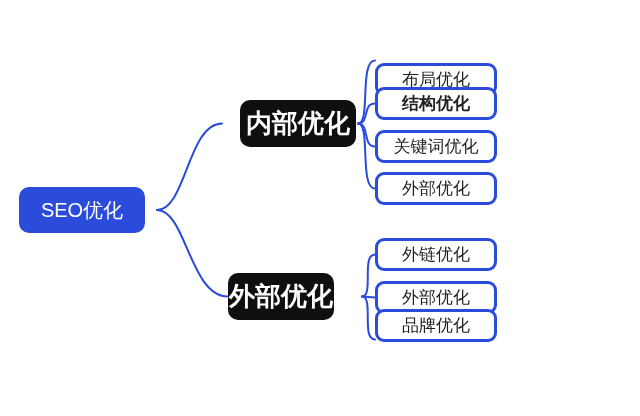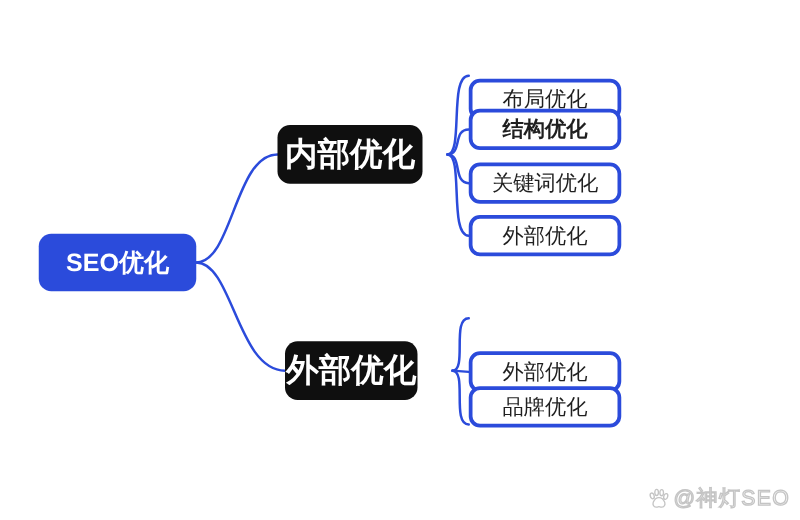--- a/index.html
+++ b/index.html
@@ -31,36 +31,36 @@
     stroke-linecap: round;
   }
   .node {
     position: absolute;
     display: flex;
     align-items: center;
     justify-content: center;
     white-space: nowrap;
   }
   .node-root {
-    left: 31px; top: 187px;
+    left: 19px; top: 187px;
     width: 126px; height: 46px;
     background: var(--accent);
     color: #ffffff;
     font-size: 20px;
-    font-weight: 700;
+    font-weight: 400;
     border-radius: 10px;
   }
   .node-branch {
     background: var(--node-black);
     color: #ffffff;
     font-size: 26px;
     font-weight: 700;
     border-radius: 10px;
   }
-  .node-branch-1 { left: 222px; top: 100px; width: 116px; height: 47px; }
+  .node-branch-1 { left: 240px; top: 100px; width: 116px; height: 47px; }
   .node-branch-2 { left: 228px; top: 273px; width: 106px; height: 47px; }
   .node-leaf {
     left: 375px;
     width: 122px; height: 33px;
     background: #ffffff;
     border: 3px solid var(--accent);
     color: var(--leaf-text);
     font-size: 17px;
     font-weight: 500;
     border-radius: 9px;
@@ -113,27 +113,18 @@
   <div class="node node-root">SEO优化</div>
 
   <div class="node node-branch node-branch-1">内部优化</div>
   <div class="node node-branch node-branch-2">外部优化</div>
 
   <div class="node node-leaf leaf-1a">布局优化</div>
   <div class="node node-leaf leaf-1b">结构优化</div>
   <div class="node node-leaf leaf-1c">关键词优化</div>
   <div class="node node-leaf leaf-1d">外部优化</div>
 
+  <div class="node node-leaf leaf-2a">外链优化</div>
   <div class="node node-leaf leaf-2b">外部优化</div>
   <div class="node node-leaf leaf-2c">品牌优化</div>
 
-  <div class="watermark">
-    <svg class="wm-icon" viewBox="0 0 20 20" xmlns="http://www.w3.org/2000/svg" aria-hidden="true">
-      <ellipse cx="4.2" cy="7.5" rx="1.7" ry="2.6" transform="rotate(-18 4.2 7.5)"></ellipse>
-      <ellipse cx="8.1" cy="4.4" rx="1.6" ry="2.7"></ellipse>
-      <ellipse cx="12.6" cy="4.6" rx="1.6" ry="2.7"></ellipse>
-      <ellipse cx="16.2" cy="8.0" rx="1.7" ry="2.6" transform="rotate(18 16.2 8)"></ellipse>
-      <path d="M10.2,9 C13,9 14.6,11.4 15.3,13.2 C16,15.2 15,17.3 12.8,17.5 C11.4,17.6 10.8,17 10.2,17 C9.6,17 9,17.6 7.6,17.5 C5.4,17.3 4.4,15.2 5.1,13.2 C5.8,11.4 7.4,9 10.2,9 Z"></path>
-    </svg>
-    <span>@神灯SEO</span>
-  </div>
 
 </div>
 
 </body></html>

